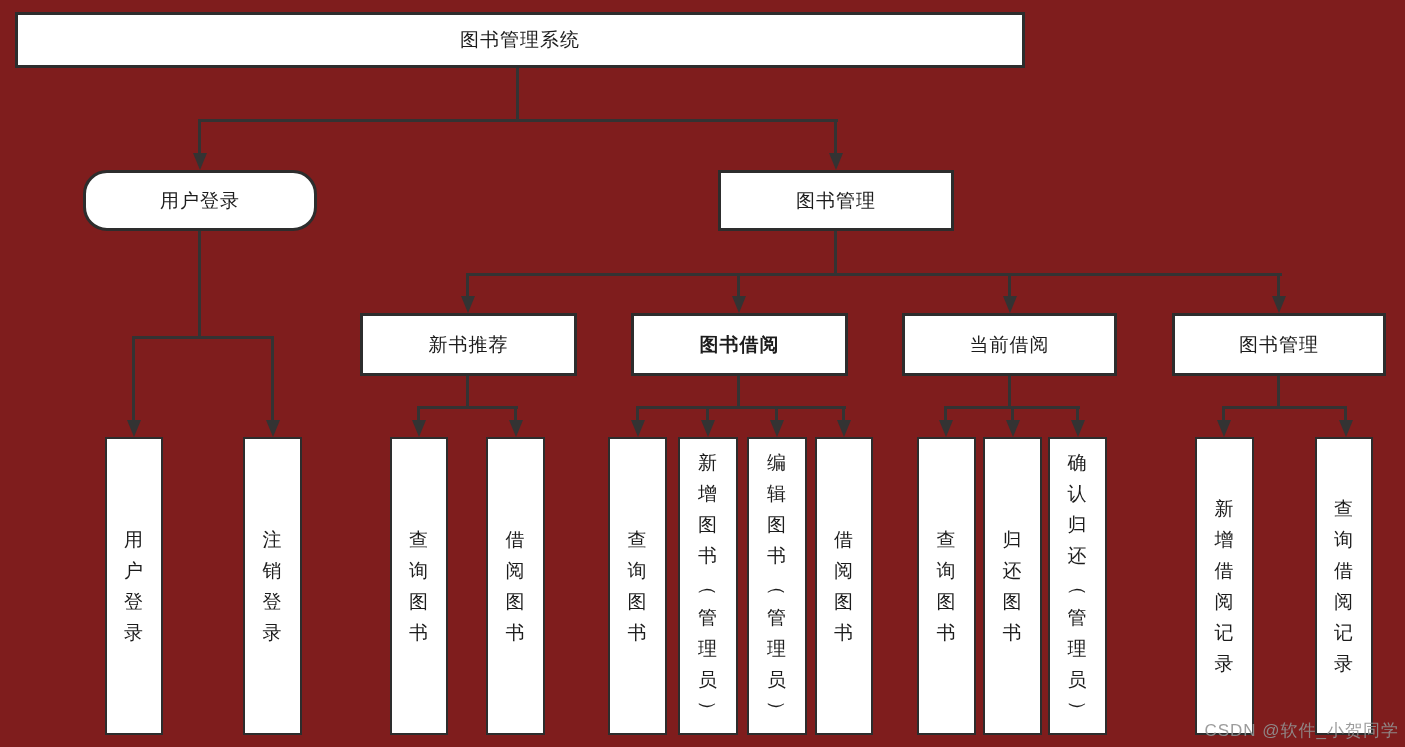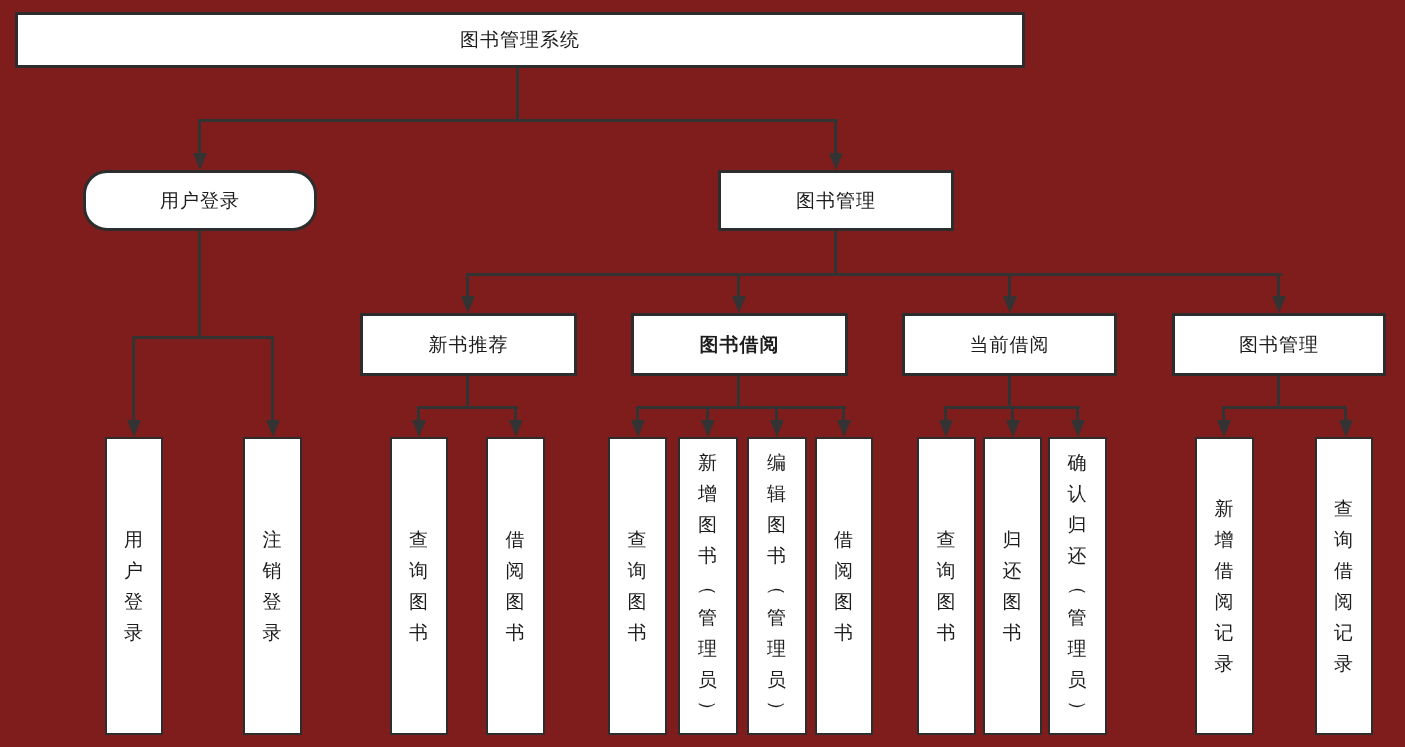--- a/index.html
+++ b/index.html
@@ -266,14 +266,15 @@
     <div class="vtext">
         <span>查</span>
         <span>询</span>
         <span>借</span>
         <span>阅</span>
         <span>记</span>
         <span>录</span>
       </div>
   </div>
 
+  <div class="watermark">CSDN @软件_小贺同学</div>
 
 </div>
 
 </body></html>

